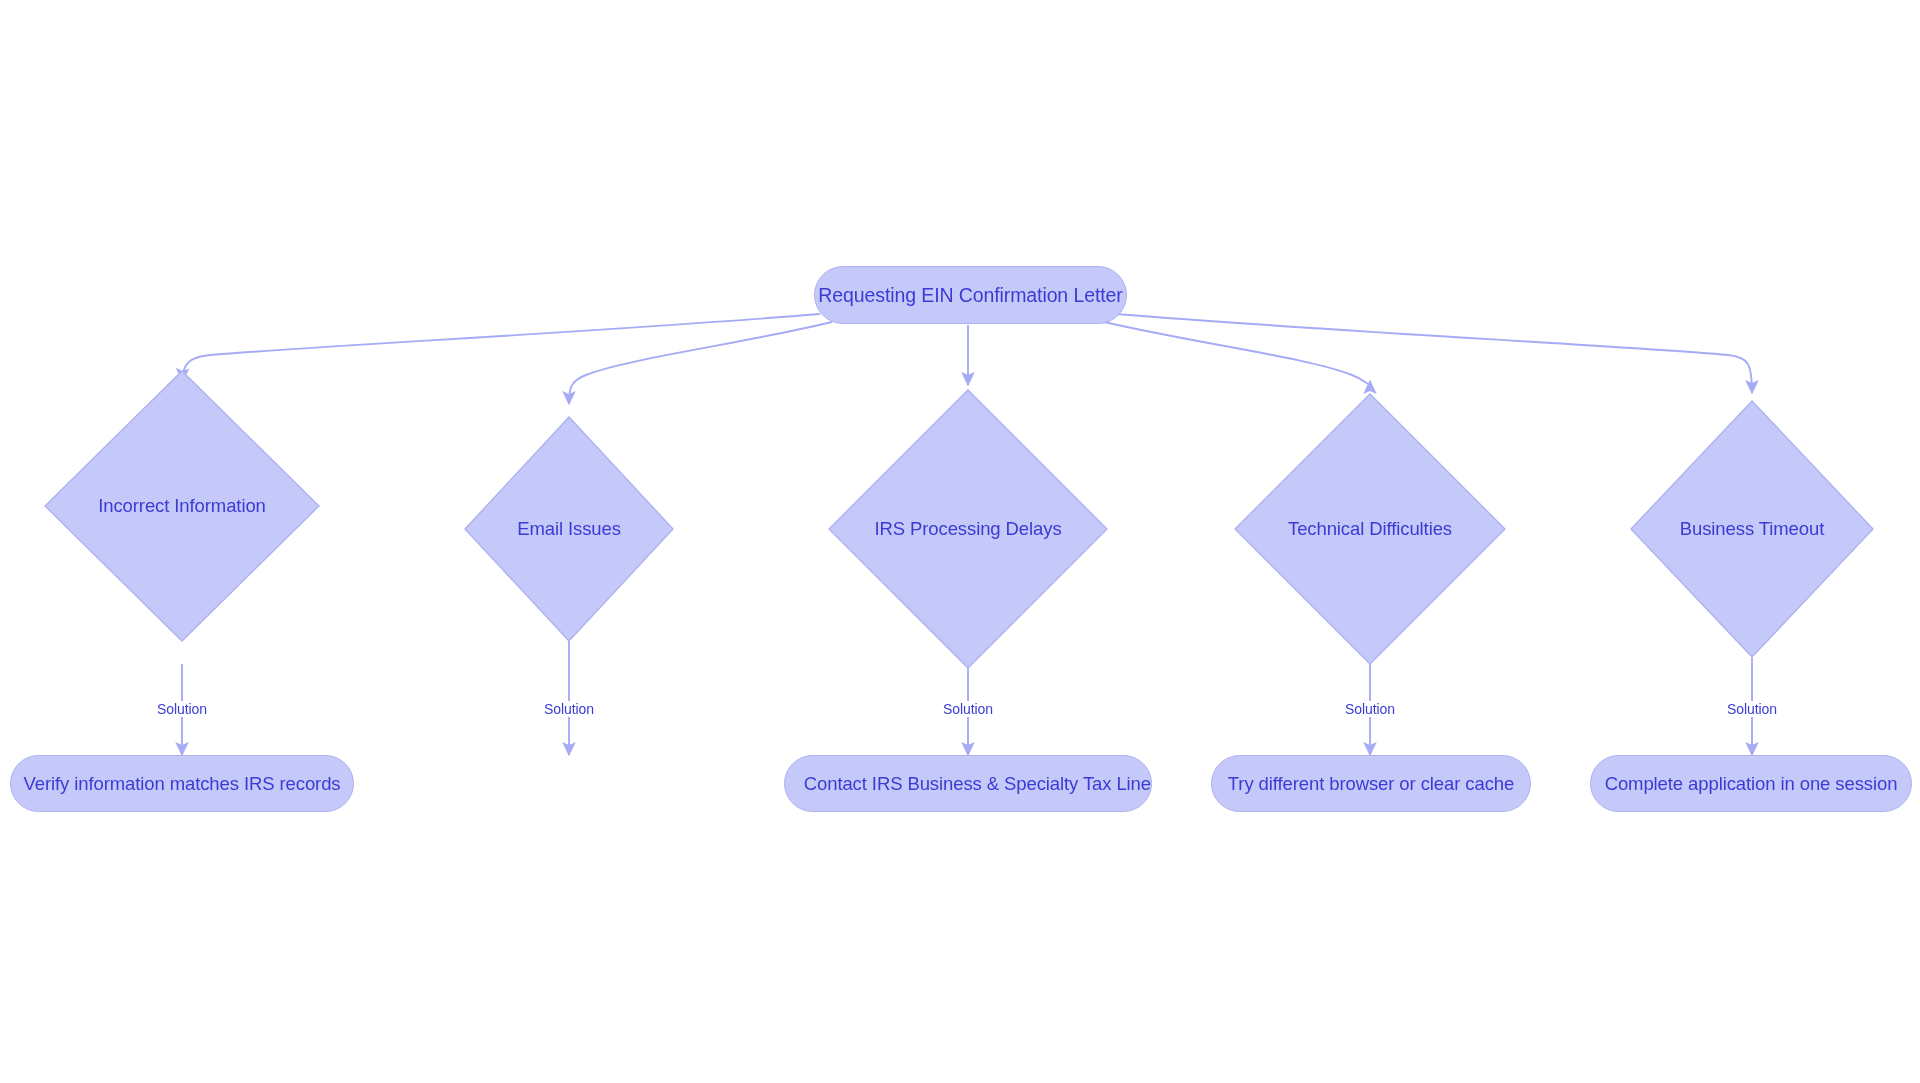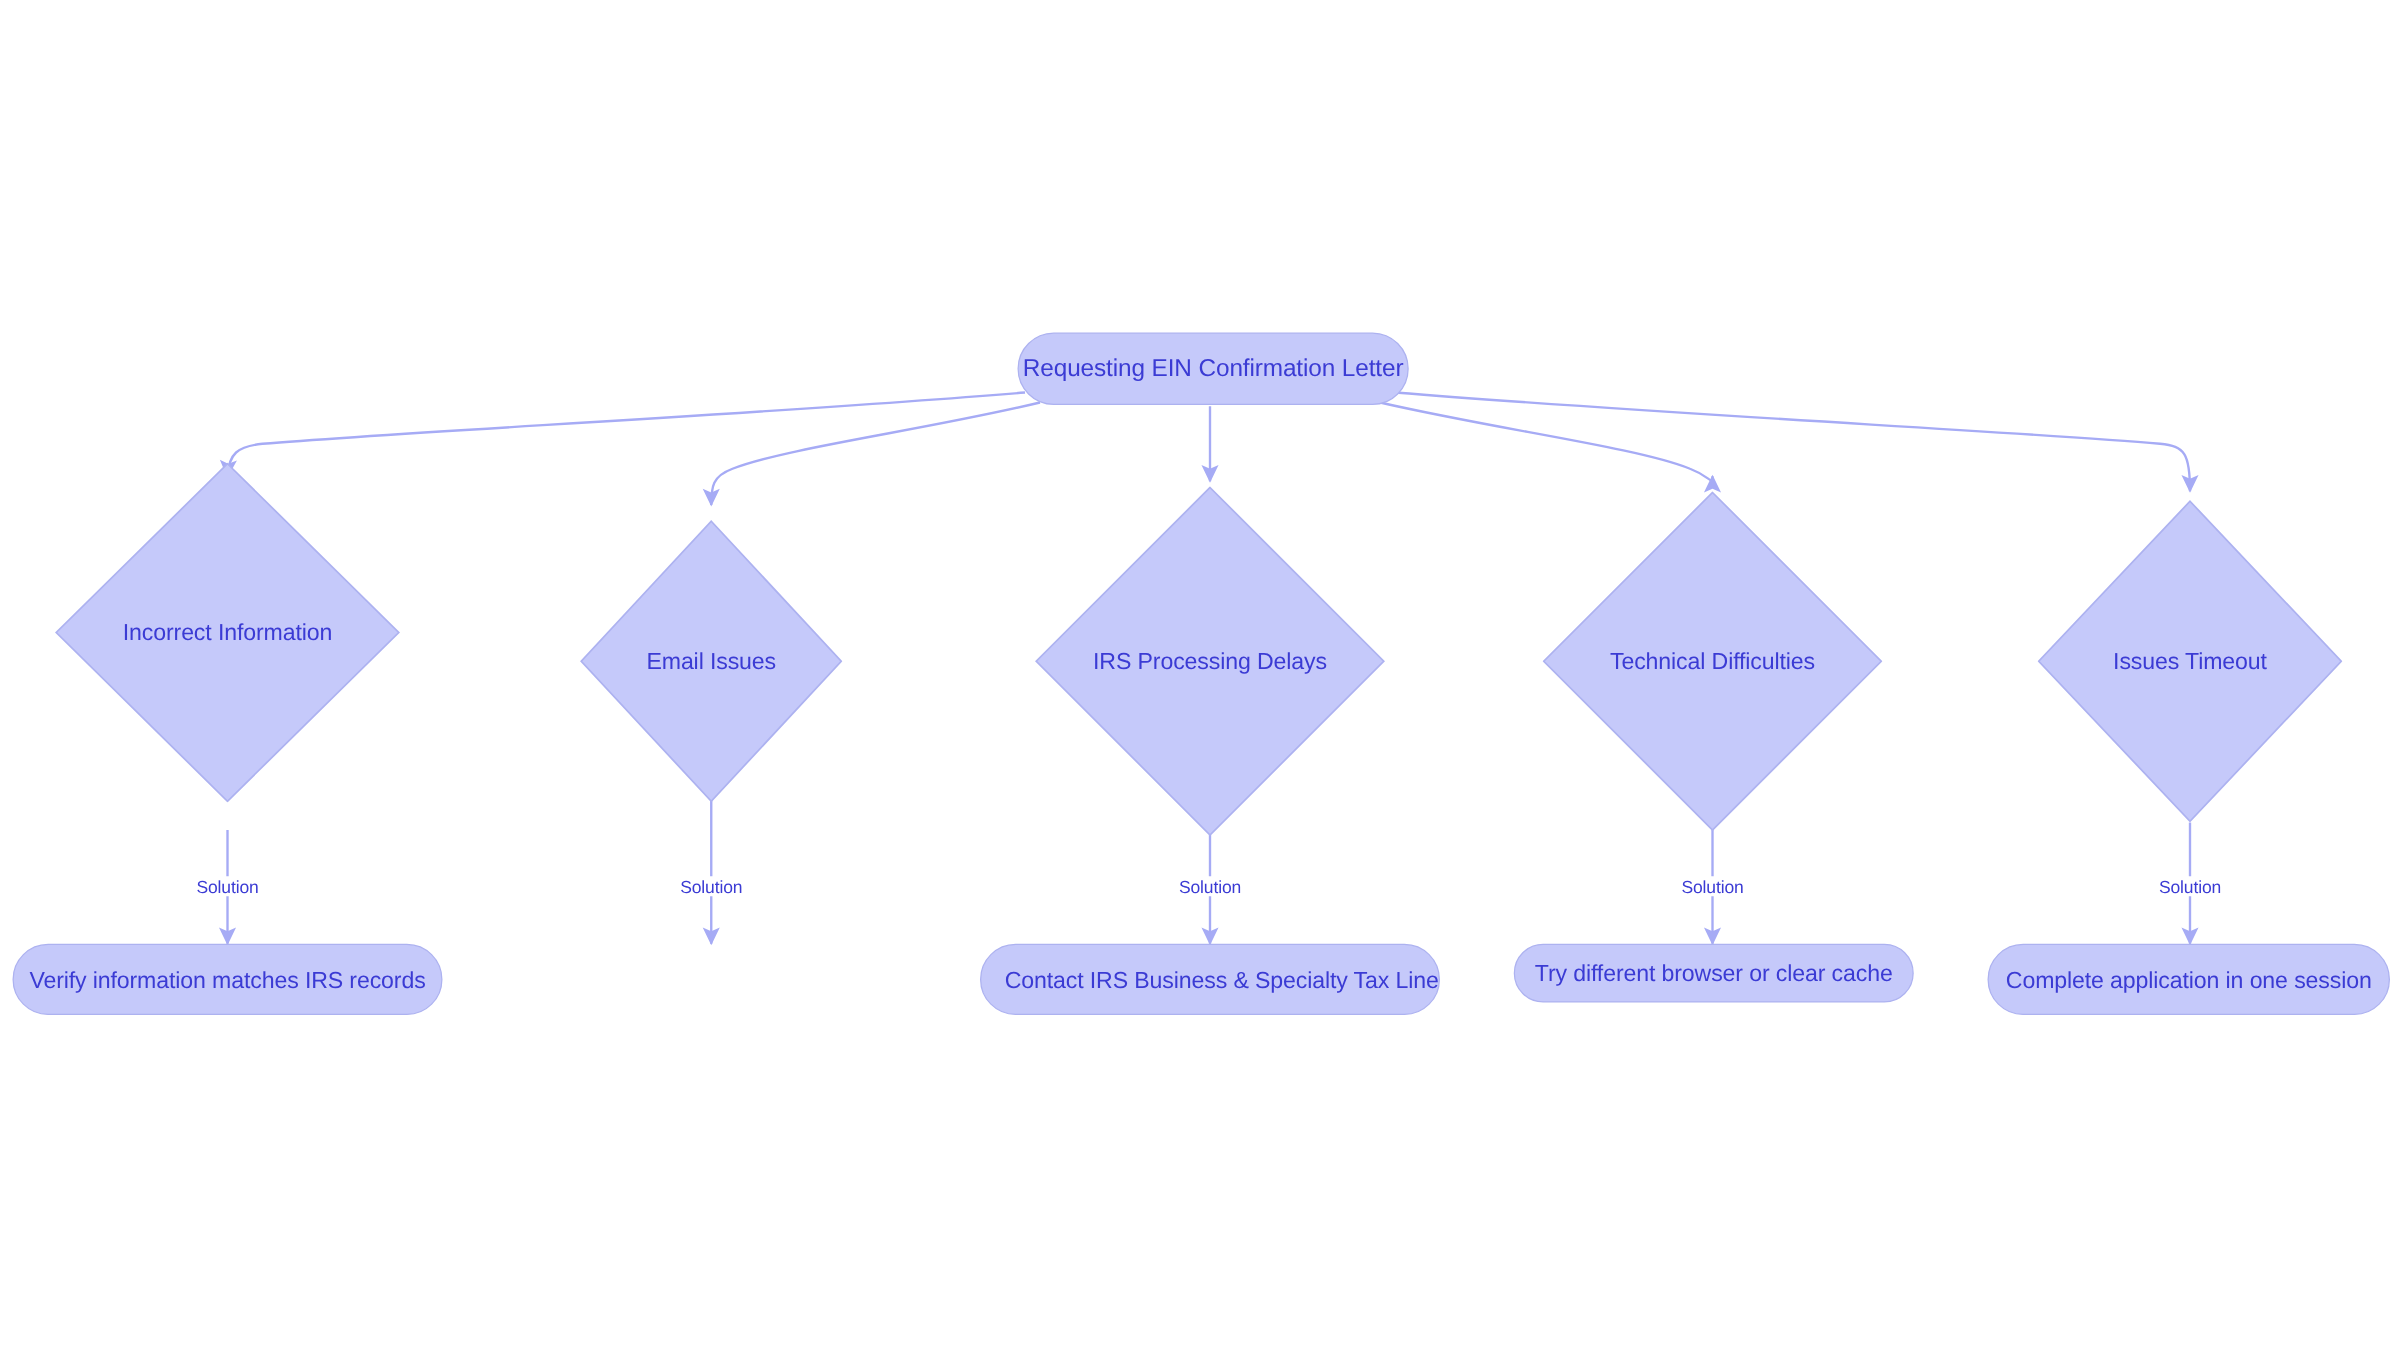--- a/index.html
+++ b/index.html
@@ -140,39 +140,39 @@
     <svg class="diamond-shape" viewBox="0 0 272 272" preserveAspectRatio="none">
       <polygon points="136,1 271,136 136,271 1,136" fill="#c5c9fa" stroke="#adb2f0" stroke-width="1.4"></polygon>
     </svg>
     <span class="decision-label">Technical Difficulties</span>
   </div>
 
   <div class="node node-decision" style="left:1630px; top:400px; width:244px; height:258px;">
     <svg class="diamond-shape" viewBox="0 0 244 258" preserveAspectRatio="none">
       <polygon points="122,1 243,129 122,257 1,129" fill="#c5c9fa" stroke="#adb2f0" stroke-width="1.4"></polygon>
     </svg>
-    <span class="decision-label">Issues Timeout</span>
+    <span class="decision-label">Business Timeout</span>
   </div>
 
   <div class="edge-label" style="left:182px; top:709px;">Solution</div>
   <div class="edge-label" style="left:569px; top:709px;">Solution</div>
   <div class="edge-label" style="left:968px; top:709px;">Solution</div>
   <div class="edge-label" style="left:1370px; top:709px;">Solution</div>
   <div class="edge-label" style="left:1752px; top:709px;">Solution</div>
 
   <div class="node node-solution" style="left:10px; top:755px; width:344px; height:57px;">
     <span>Verify information matches IRS records</span>
   </div>
 
 
   <div class="node node-solution" style="left:784px; top:755px; width:368px; height:57px;justify-content:flex-end;">
     <span>Contact IRS Business &amp; Specialty Tax Line</span>
   </div>
 
-  <div class="node node-solution" style="left:1211px; top:755px; width:320px; height:47px;">
+  <div class="node node-solution" style="left:1211px; top:755px; width:320px; height:57px;">
     <span>Try different browser or clear cache</span>
   </div>
 
   <div class="node node-solution" style="left:1590px; top:755px; width:322px; height:57px;">
     <span>Complete application in one session</span>
   </div>
 
 </div>
 
 </body></html>

